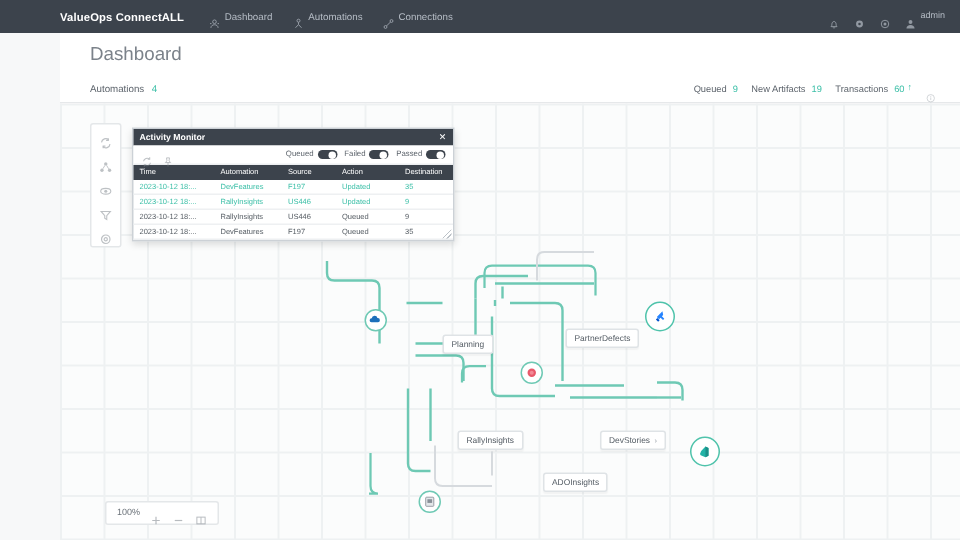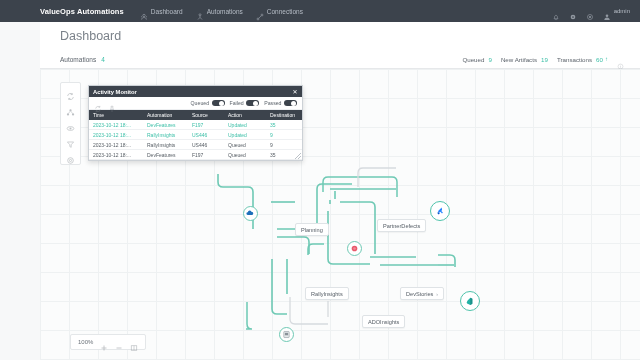--- a/index.html
+++ b/index.html
@@ -156,21 +156,21 @@
       linear-gradient(135deg, transparent 70%, #bcc2c8 70%, #bcc2c8 80%, transparent 80%);
     cursor: nwse-resize;
   }
 </style>
 </head>
 <body>
 
 <div id="app">
 
   <div class="topbar">
-    <div class="brand">ValueOps Automations</div>
+    <div class="brand">ValueOps ConnectALL</div>
     <div class="navitems">
 
       <div class="navitem">
         <span class="navicon">
           <svg viewBox="0 0 16 16" width="8" height="8">
               <g fill="none" stroke="#b6bdc6" stroke-width="1.3">
             <circle cx="8" cy="5" r="2.4"></circle>
                 <path d="M3.2 13.2c0-2.6 2.1-4.2 4.8-4.2s4.8 1.6 4.8 4.2"></path>
             <path d="M2 7.5h2M12 7.5h2"></path>
               </g>

